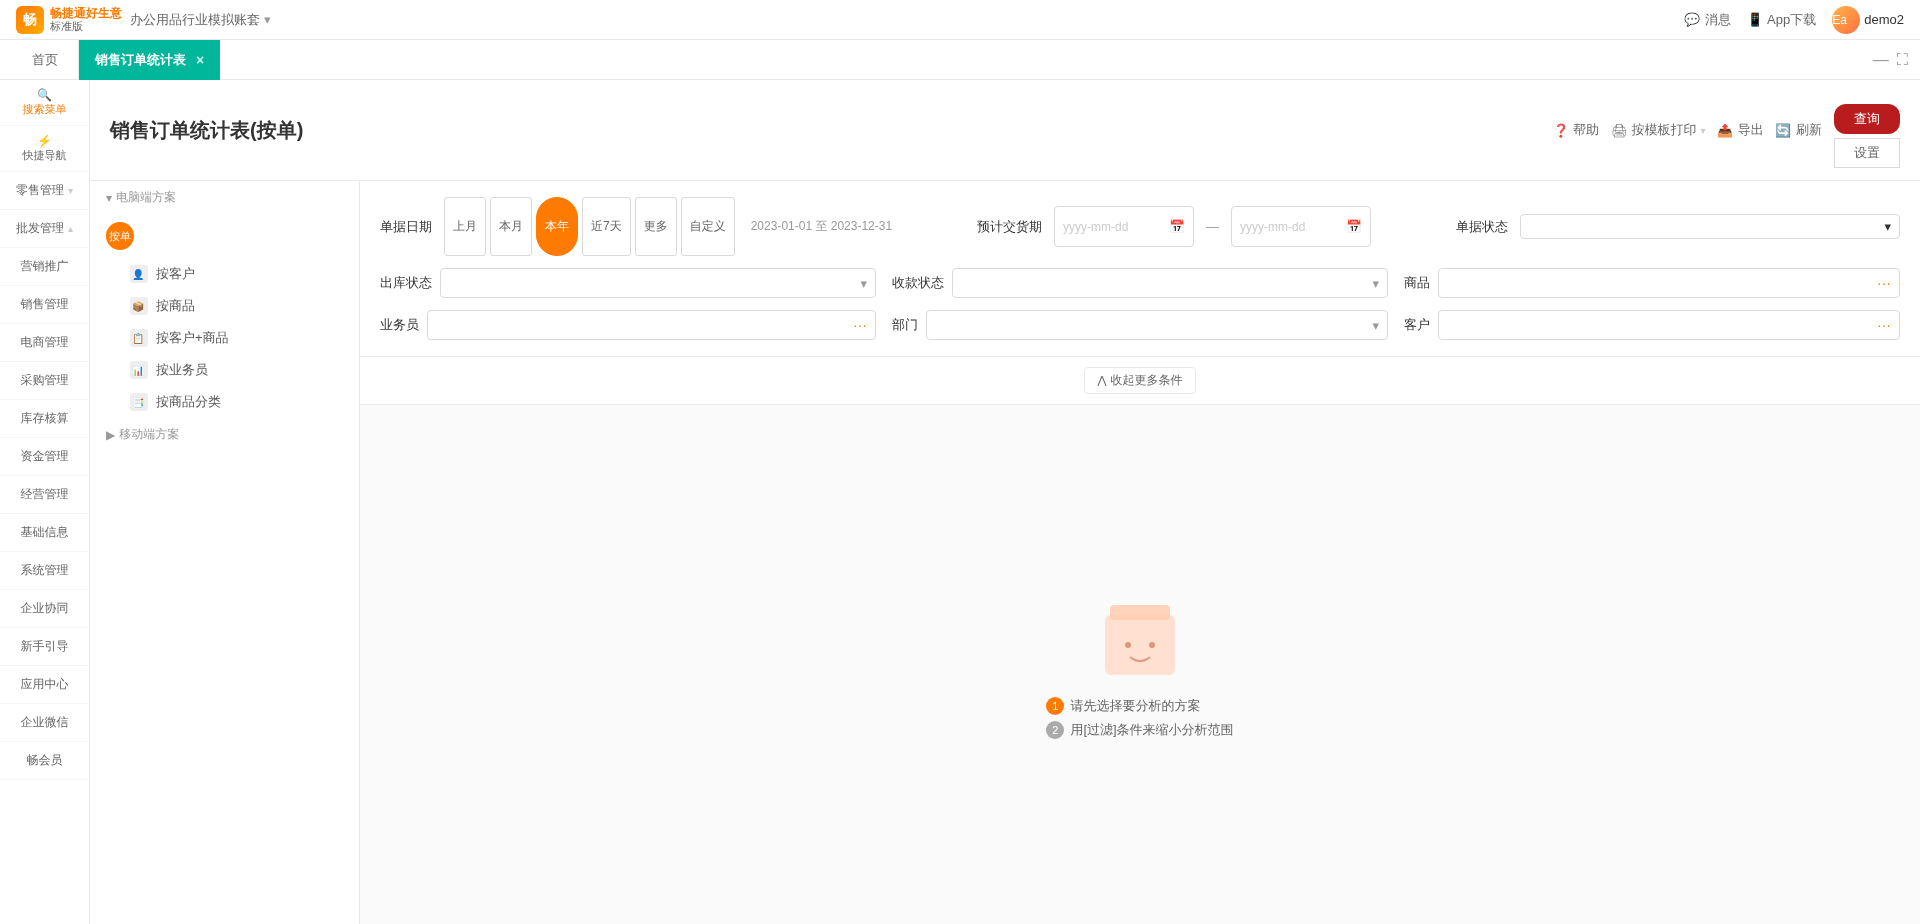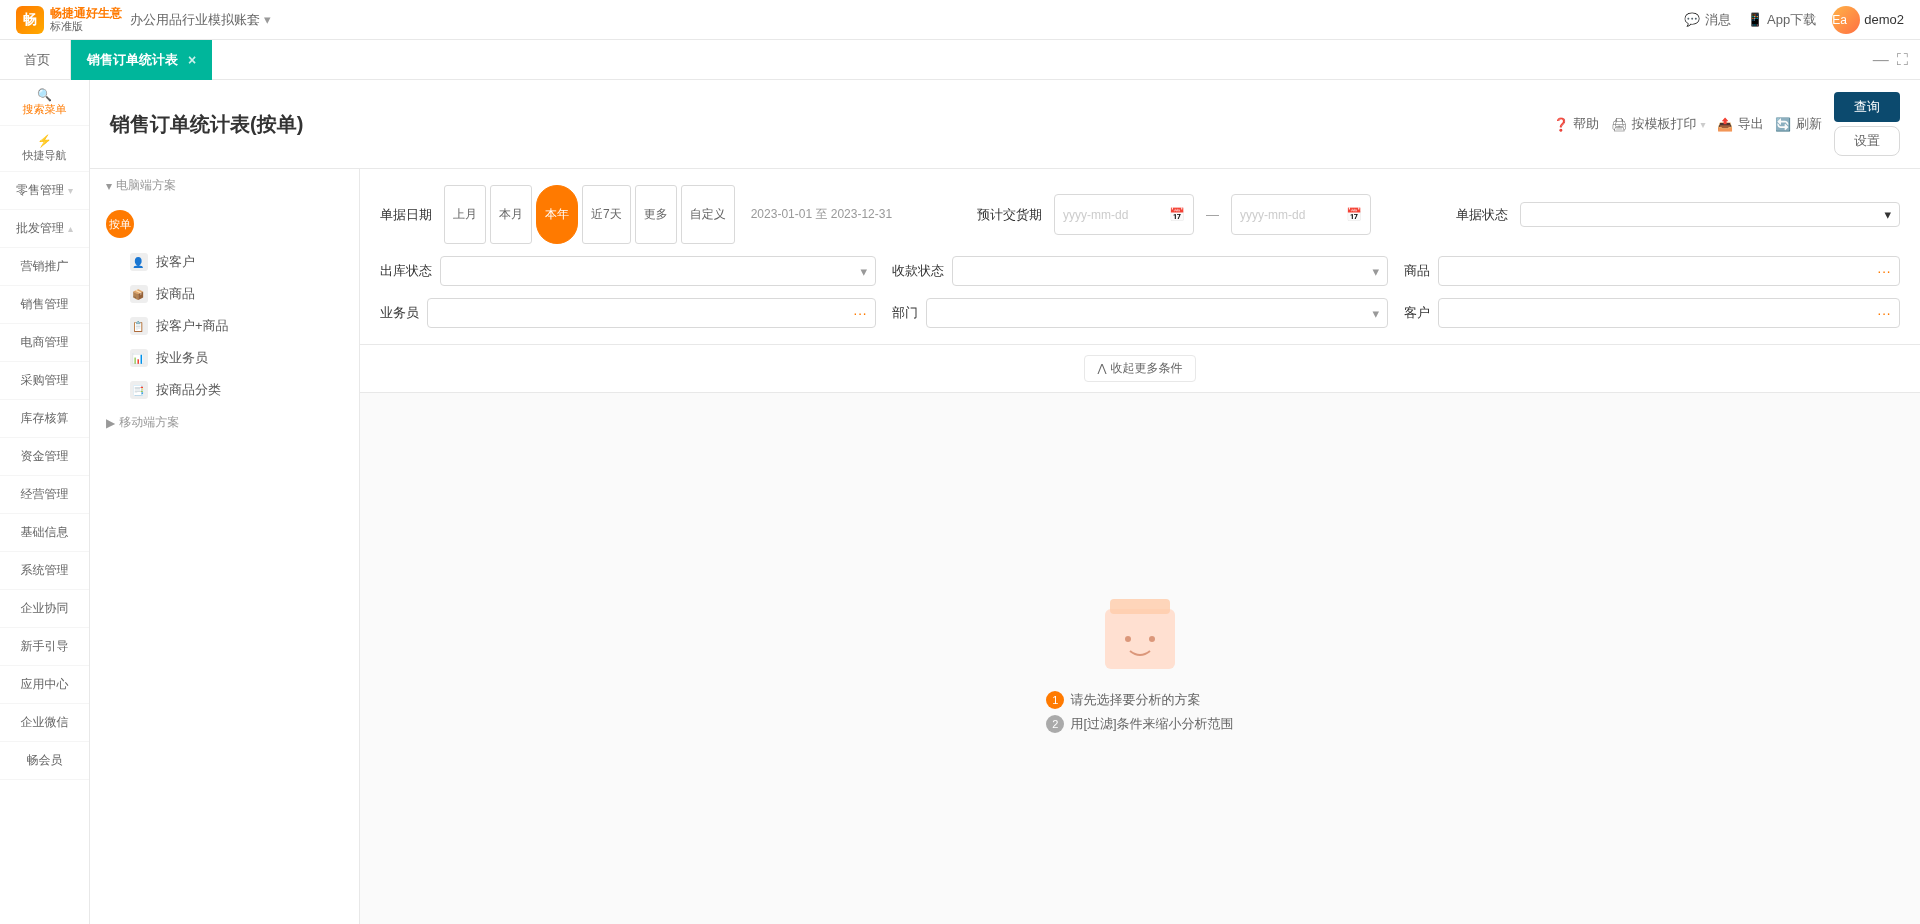--- a/index.html
+++ b/index.html
@@ -39,21 +39,21 @@
     }
     .user-name { font-size: 13px; color: #333; }
 
     
     .tab-bar {
       height: 40px;
       background: #fff;
       display: flex;
       align-items: center;
       border-bottom: 1px solid #e8e8e8;
-      padding: 0 0 0 4px;
+      padding: 0 0 0 12px;
     }
     .tab-home {
       height: 40px;
       padding: 0 20px;
       display: flex; align-items: center;
       color: #666; cursor: pointer; font-size: 13px;
       border-right: 1px solid #e8e8e8;
     }
     .tab-active {
       height: 40px;
@@ -119,25 +119,25 @@
       font-size: 13px; color: #333; background: #fff; cursor: pointer; min-width: 180px;
       display: flex; align-items: center; justify-content: space-between; gap: 8px;
     }
     .filter-select-wide { min-width: 380px; }
     .filter-date-input {
       border: 1px solid #d9d9d9; border-radius: 4px; padding: 12px 8px;
       font-size: 13px; color: #999; background: #fff; width: 140px; display: flex; align-items: center; justify-content: space-between; gap: 4px;
     }
     .date-separator { color: #999; font-size: 13px; }
     .search-btn {
-      background: #0c4a6e; color: white; border: none; border-radius: 4px;
-      padding: 6px 20px; font-size: 13px; cursor: pointer; white-space: nowrap;
+      background: #b91c1c; color: white; border: none; border-radius: 12px;
+      padding: 6px 20px; font-size: 13px; cursor: pointer; white-space: nowrap; margin-top: 12px;
     }
     .settings-btn {
-      background: #fff; color: #666; border: 1px solid #d9d9d9; border-radius: 8px;
+      background: #fff; color: #666; border: 1px solid #d9d9d9; border-radius: 0;
       padding: 5px 16px; font-size: 13px; cursor: pointer;
     }
     .btn-col { display: flex; flex-direction: column; gap: 4px; margin-left: auto; }
 
     
     .collapse-btn-row { display: flex; justify-content: center; padding: 10px; background: #fff; border-bottom: 1px solid #e8e8e8; }
     .collapse-btn { display: flex; align-items: center; gap: 4px; color: #666; font-size: 12px; cursor: pointer; padding: 4px 12px; border: 1px solid #e8e8e8; border-radius: 4px; background: #fff; }
 
     
     .left-panel {

